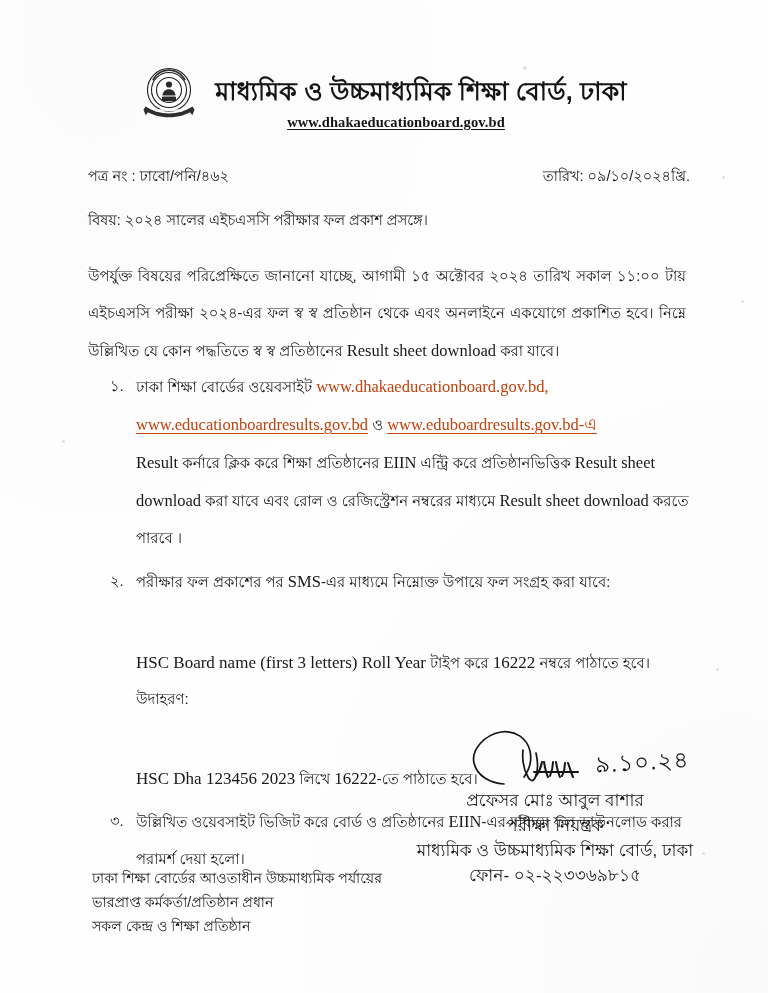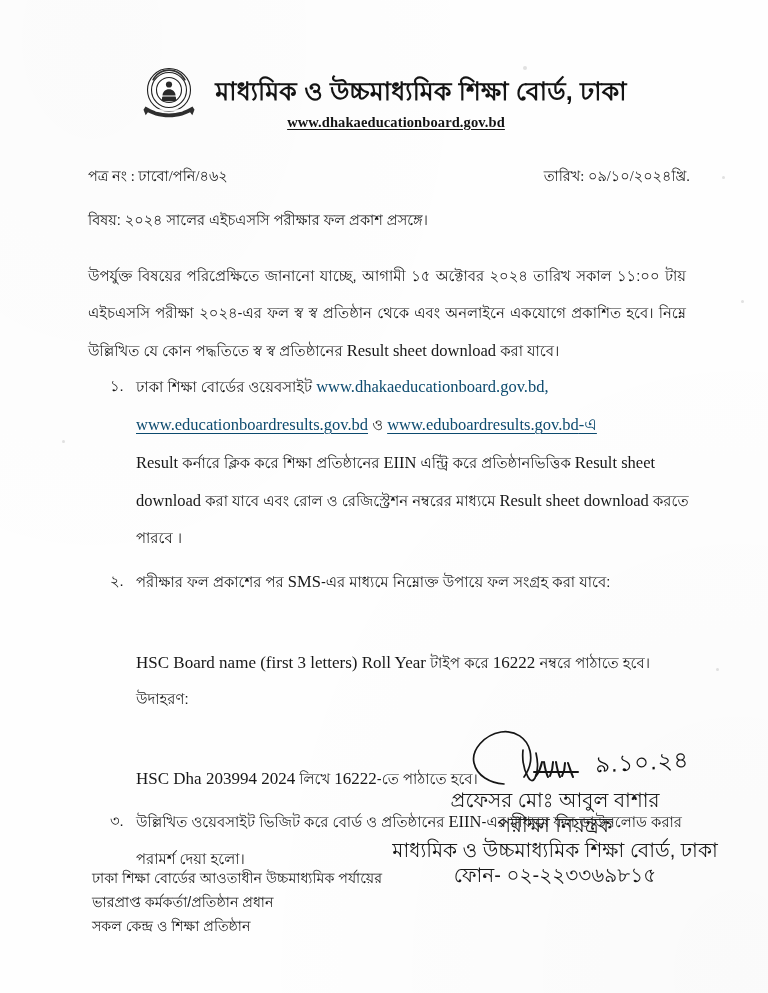--- a/index.html
+++ b/index.html
@@ -78,21 +78,21 @@
   }
 
   
   .meta-row {
     position: absolute;
     top: 165px;
     left: 88px;
     right: 78px;
     display: flex;
     justify-content: space-between;
-    font-family: Liberation Serif, serif;
+    font-family: Liberation Sans, sans-serif;
     font-size: 14.5px;
     color: #191919;
   }
   .subject {
     position: absolute;
     top: 209px;
     left: 88px;
     font-family: "Liberation Sans", "DejaVu Sans", sans-serif;
     font-size: 14.5px;
     color: #191919;
@@ -142,21 +142,21 @@
     color: #181818;
   }
   .item-body .en {
     font-family: "Liberation Serif", "DejaVu Serif", serif;
     font-size: 16.5px;
     margin-top: 43px;
   }
   .link {
     font-family: "Liberation Serif", "DejaVu Serif", serif;
     font-size: 16.5px;
-    color: #0c4a6e;
+    color: #c2410c;
   }
   .link.u {
     text-decoration: underline;
     text-underline-offset: 2.5px;
   }
   .sms-line {
     font-family: "Liberation Serif", "DejaVu Serif", serif;
     font-size: 17px;
     line-height: 36px;
     color: #181818;
@@ -198,21 +198,21 @@
     font-size: 23px;
     color: #101010;
     transform: rotate(-3deg);
     letter-spacing: 1px;
   }
   .sig-name,
   .sig-role,
   .sig-org,
   .sig-phone {
     font-family: "Liberation Sans", "DejaVu Sans", sans-serif;
-    font-size: 20px;
+    font-size: 17px;
     line-height: 25px;
     color: #181818;
   }
 
   
   .distribution {
     position: absolute;
     top: 866px;
     left: 92px;
     font-family: "Liberation Sans", "DejaVu Sans", sans-serif;
@@ -288,21 +288,21 @@
 
     <div class="list-item">
       <span class="marker">২.</span>
       <div class="item-body">
         <span>পরীক্ষার ফল প্রকাশের পর </span><span class="en">SMS</span><span>-এর মাধ্যমে নিম্নোক্ত উপায়ে ফল সংগ্রহ করা যাবে:</span>
         <div class="sms-line">
           <span>HSC Board name (first 3 letters) Roll Year</span><span class="bn"> টাইপ করে </span><span>16222</span><span class="bn"> নম্বরে পাঠাতে হবে।</span>
         </div>
         <div class="ex-label">উদাহরণ:</div>
         <div class="sms-line">
-          <span>HSC Dha 203994 2024</span><span class="bn"> লিখে </span><span>16222</span><span class="bn">-তে পাঠাতে হবে।</span>
+          <span>HSC Dha 123456 2023</span><span class="bn"> লিখে </span><span>16222</span><span class="bn">-তে পাঠাতে হবে।</span>
         </div>
       </div>
     </div>
 
     <div class="list-item">
       <span class="marker">৩.</span>
       <div class="item-body">
         <span>উল্লিখিত ওয়েবসাইট ভিজিট করে বোর্ড ও প্রতিষ্ঠানের </span><span class="en">EIIN</span><span>-এর মাধ্যমে ফল ডাউনলোড করার পরামর্শ দেয়া হলো।</span>
       </div>
     </div>

